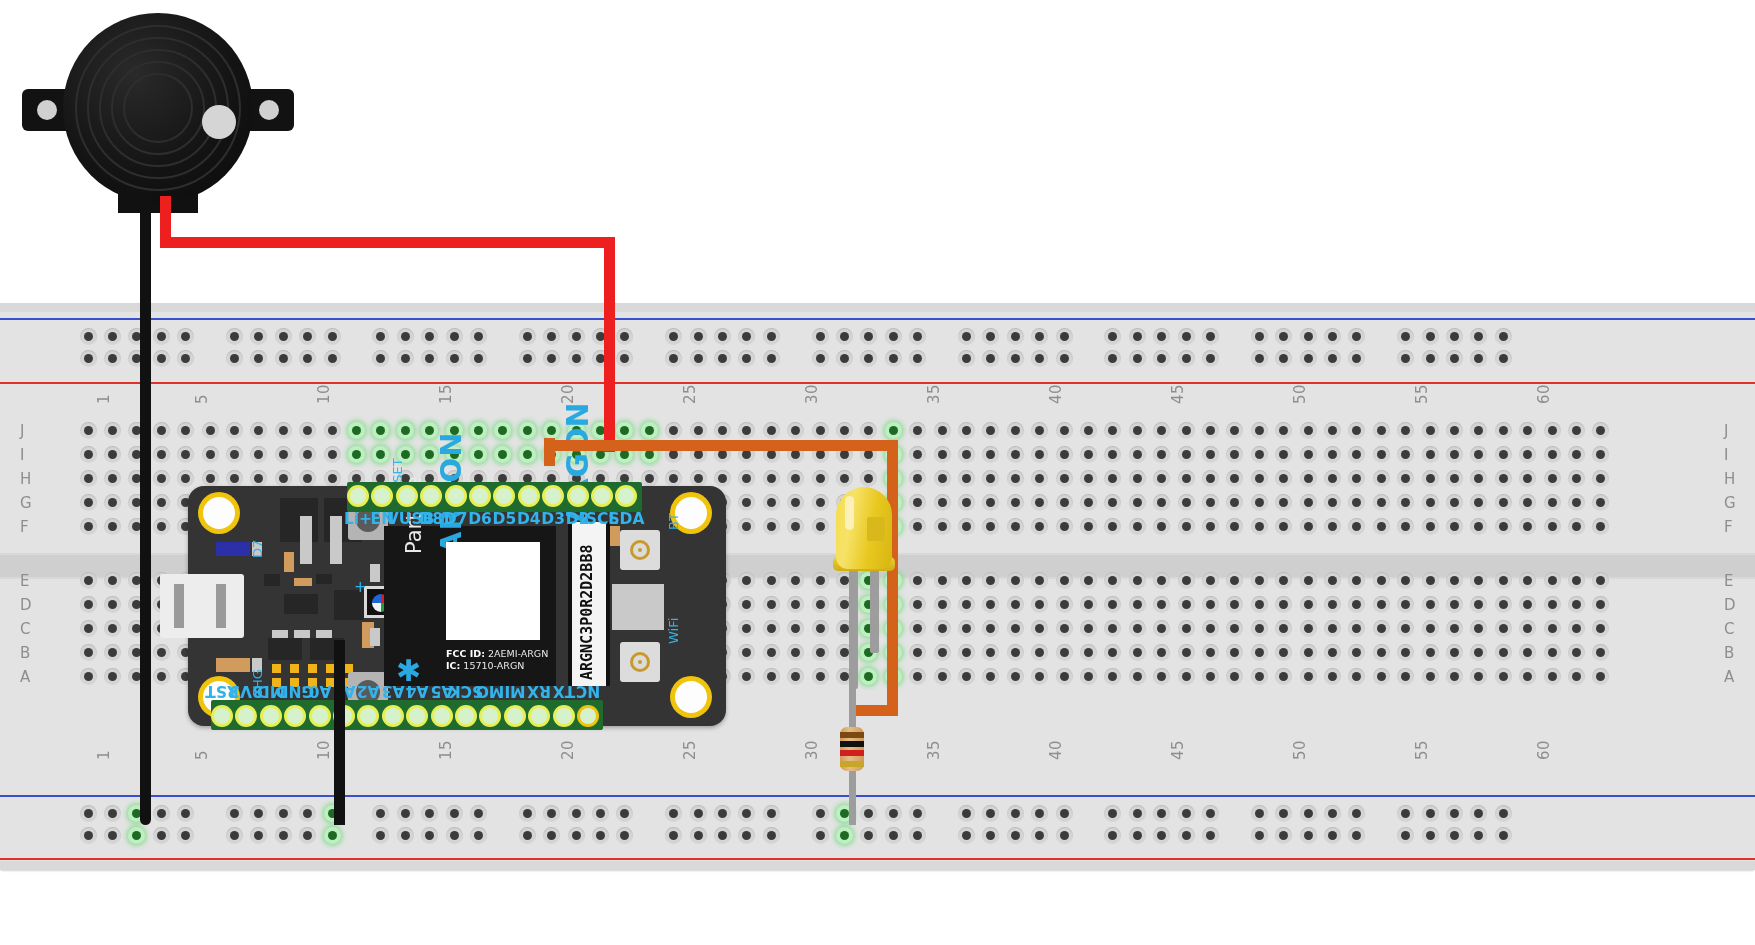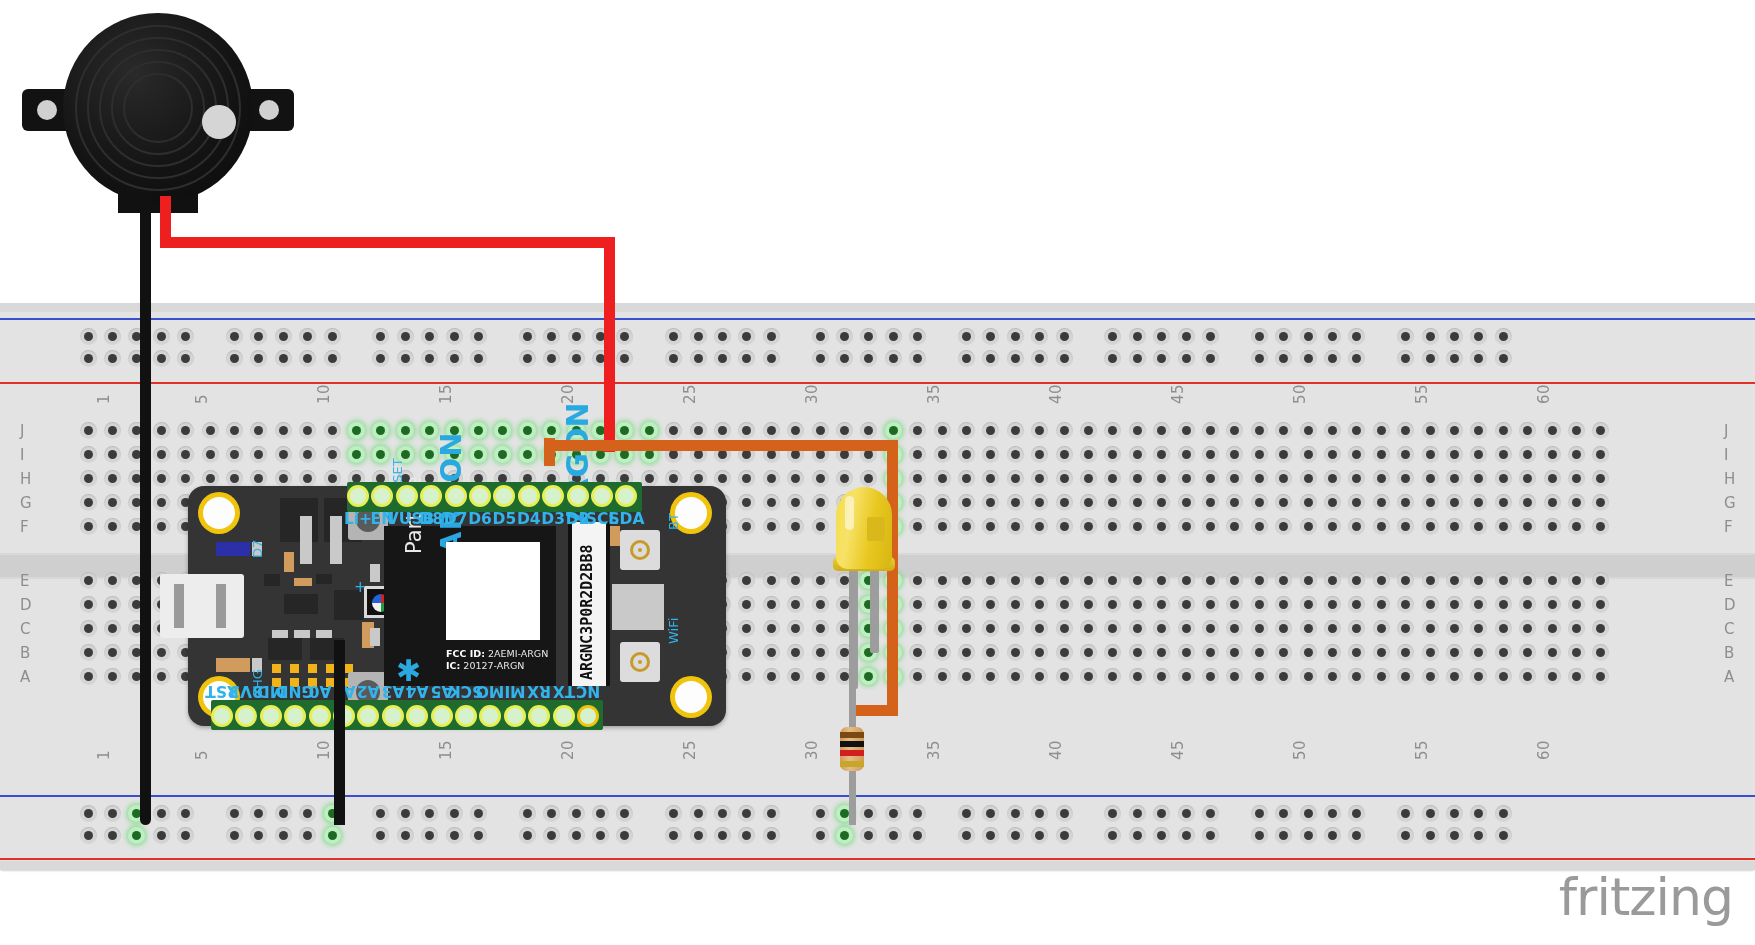--- a/index.html
+++ b/index.html
@@ -2781,21 +2781,21 @@
 
     <div class="shield">
       <div class="brand-particle">Particle</div>
       <div class="brand-argon">ARGON</div>
       <div class="burst">✱</div>
       <div class="wsq"></div>
       <div class="fcc">
         <div><b>FCC ID:</b>
              <span>2AEMI-ARGN</span></div>
         <div><b>IC:</b>
-             <span>20127-ARGN</span></div>
+             <span>15710-ARGN</span></div>
       </div>
     </div>
 
     <div class="barcode">
       <span>ARGNC3P0R2D2BB8</span>
     </div>
 
     <div class="ant" style="left:432px;top:44px;">
         <b></b>
       </div>
@@ -2949,15 +2949,14 @@
     <div class="res-wire" style="top:-42px;height:56px;"></div>
     <div class="res-wire" style="top:58px;height:54px;"></div>
     <div class="res-body">
       <div class="res-band" style="top:5px;background:#7a4a12;"></div>
       <div class="res-band" style="top:14px;background:#111111;"></div>
       <div class="res-band" style="top:23px;background:#d11f1f;"></div>
       <div class="res-band" style="top:34px;background:#c8a62a;"></div>
     </div>
   </div>
 
-  <div id="logo">fritzing</div>
 
 </div>
 
 </body></html>

